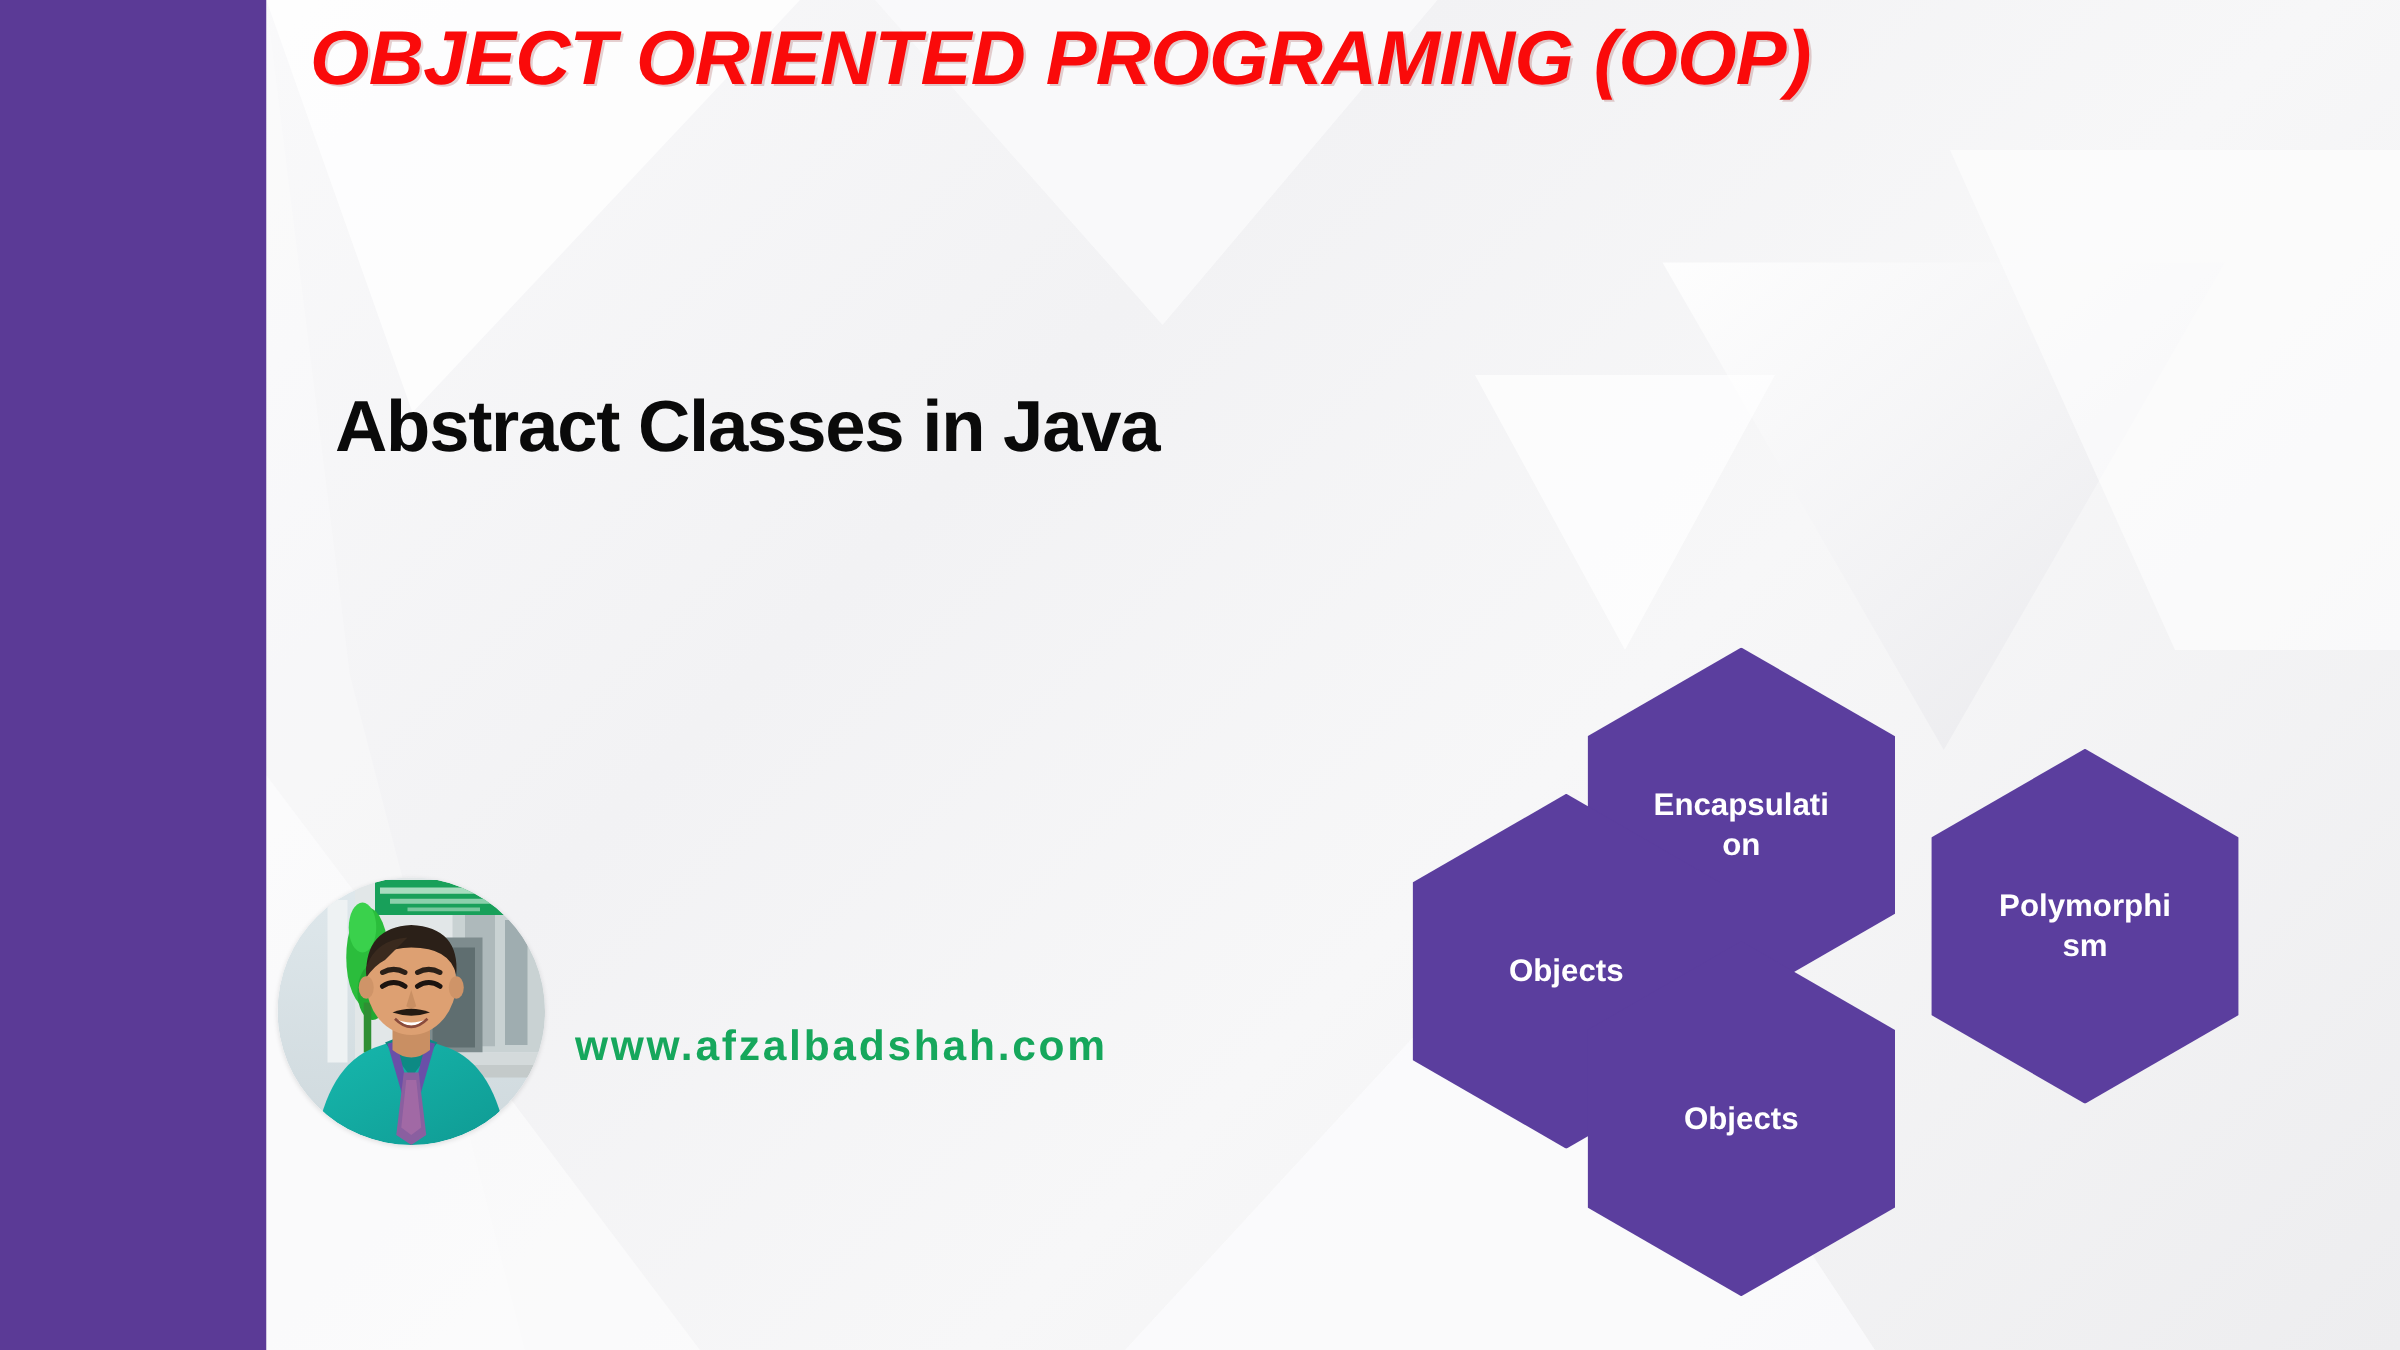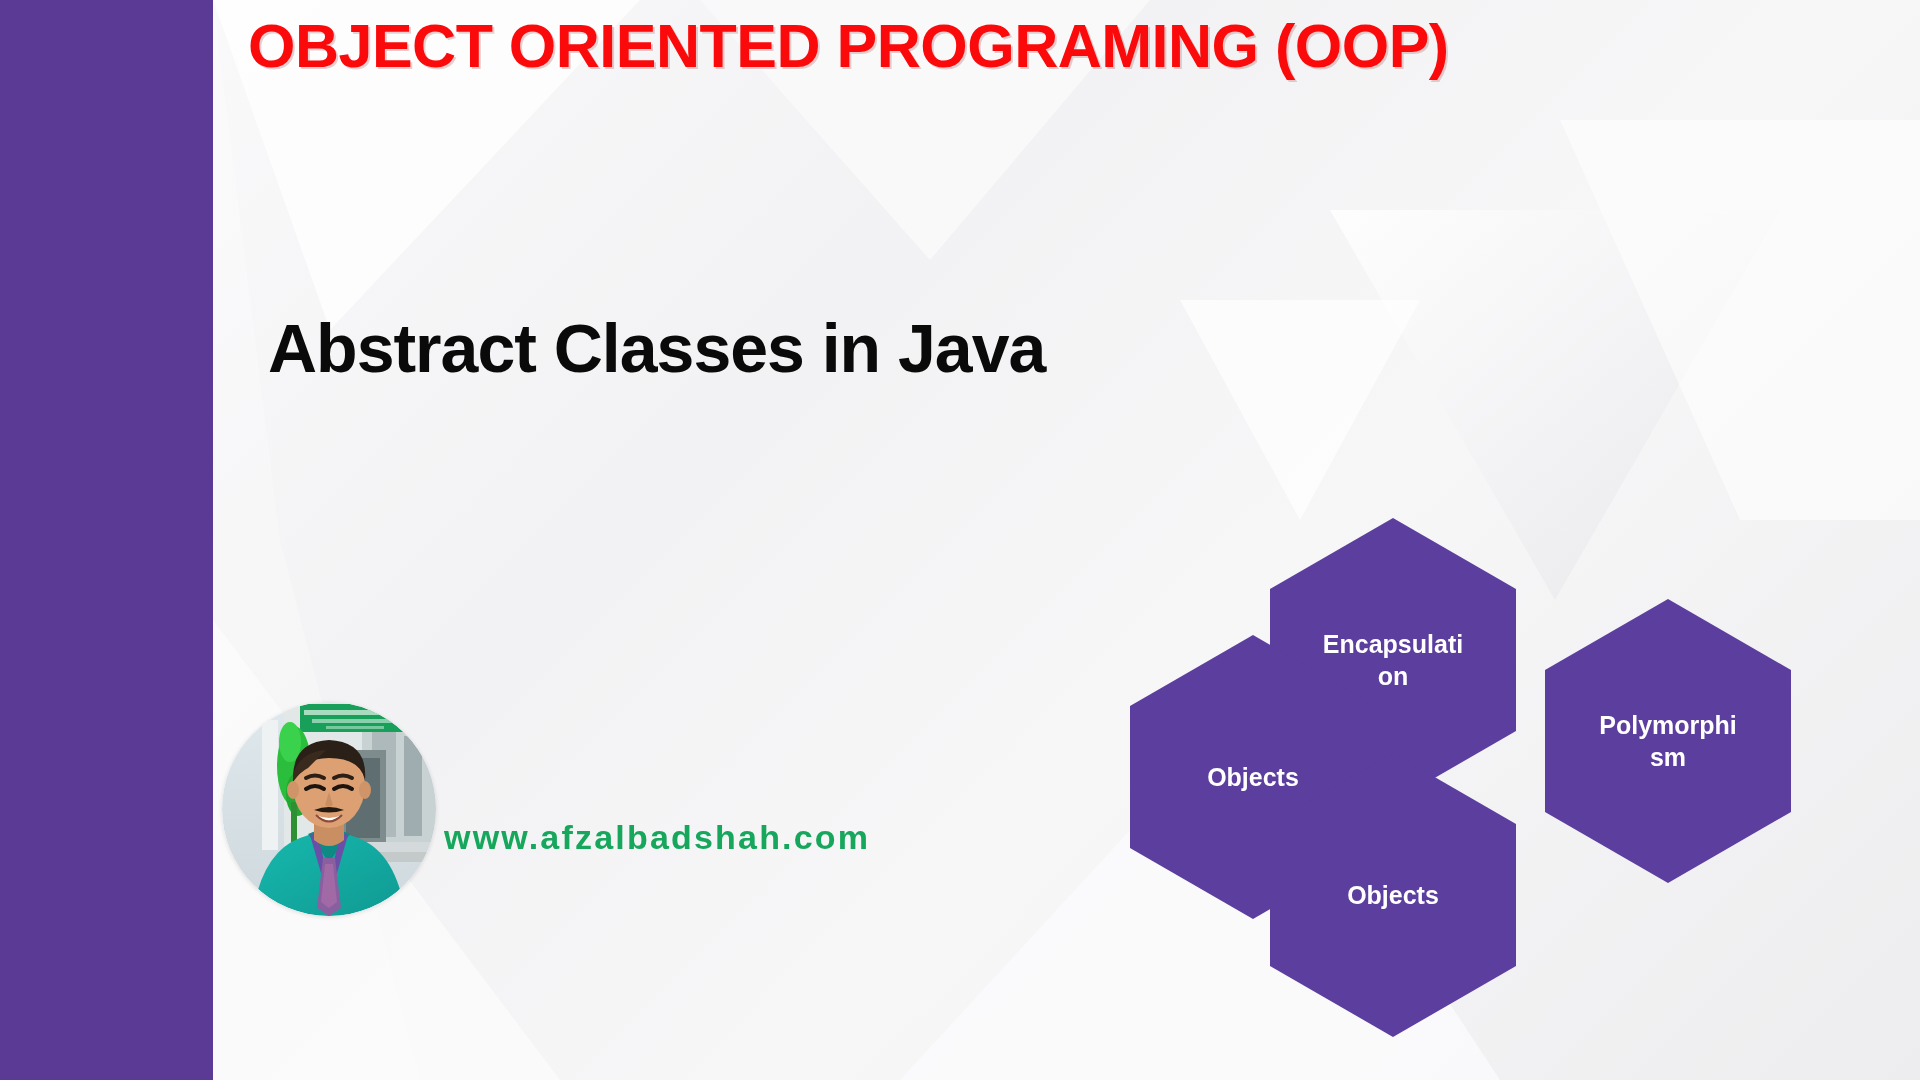--- a/index.html
+++ b/index.html
@@ -53,21 +53,21 @@
     text-shadow: 2px 2px 0 rgba(120,0,0,0.18);
   }
 
   
   .main-heading {
     position: absolute;
     left: 268px;
     top: 310px;
     width: 1080px;
     color: #0a0a0a;
-    font-size: 68px;
+    font-size: 58px;
     font-weight: bold;
     line-height: 1.12;
     letter-spacing: -1px;
   }
 
   
   .avatar {
     position: absolute;
     left: 222px;
     top: 702px;
@@ -85,21 +85,21 @@
     top: 738px;
     color: #111111;
     font-size: 59px;
     font-weight: normal;
     letter-spacing: -0.5px;
     white-space: nowrap;
   }
 
   .author-url {
     position: absolute;
-    left: 444px;
+    left: 460px;
     top: 818px;
     color: #16a75c;
     font-size: 34px;
     font-weight: bold;
     letter-spacing: 2.2px;
     white-space: nowrap;
   }
 
   
   .hex-cluster {
@@ -153,21 +153,21 @@
     <polygon points="1330,210 1780,210 1555,600" fill="url(#gdeco)" opacity="0.85"></polygon>
     <polygon points="1560,120 1920,120 1920,520 1740,520" fill="#ffffff" opacity="0.55"></polygon>
     <polygon points="213,620 560,1080 213,1080" fill="#ffffff" opacity="0.5"></polygon>
     <polygon points="900,1080 1250,700 1500,1080" fill="#fbfbfc" opacity="0.8"></polygon>
     <polygon points="1180,300 1420,300 1300,520" fill="#ffffff" opacity="0.7"></polygon>
     <polygon points="213,0 213,1080 420,1080 280,540" fill="#ffffff" opacity="0.25"></polygon>
   </svg>
 
   <div class="left-band" style="background: rgb(91, 58, 150);"></div>
 
-  <div class="header-title" style="color: rgb(250, 10, 10);">OBJECT ORIENTED PROGRAMING (OOP)</div>
+  <div class="header-title" style="color: rgb(250, 10, 10); font-style: italic;">OBJECT ORIENTED PROGRAMING (OOP)</div>
 
   <div class="main-heading" style="color: rgb(10, 10, 10);">Abstract Classes in Java</div>
 
   <div class="avatar">
     <svg viewBox="0 0 214 214" preserveAspectRatio="xMidYMid slice" aria-label="Portrait of Dr. Afzal Badshah in teal shirt in front of a building with a green signboard">
       <defs>
         <clipPath id="avclip">
             <circle cx="107" cy="107" r="107"></circle>
           </clipPath>
         <linearGradient id="skyg" x1="0" y1="0" x2="0" y2="1">

